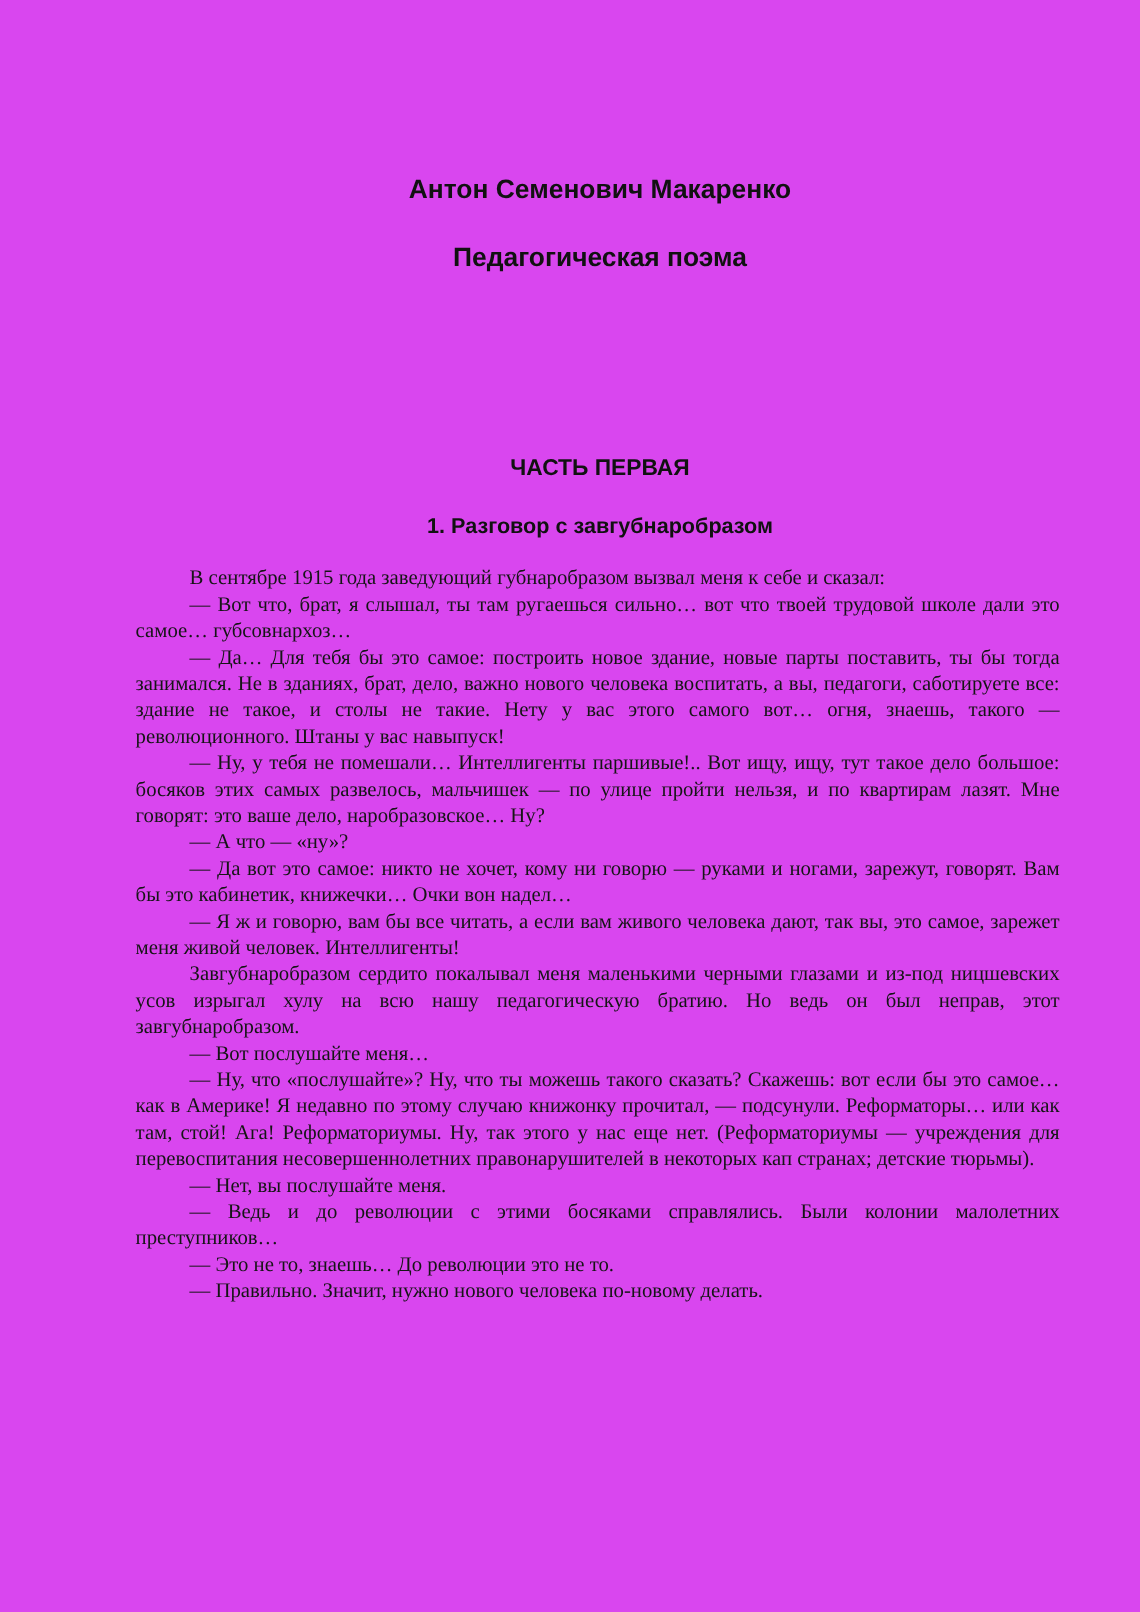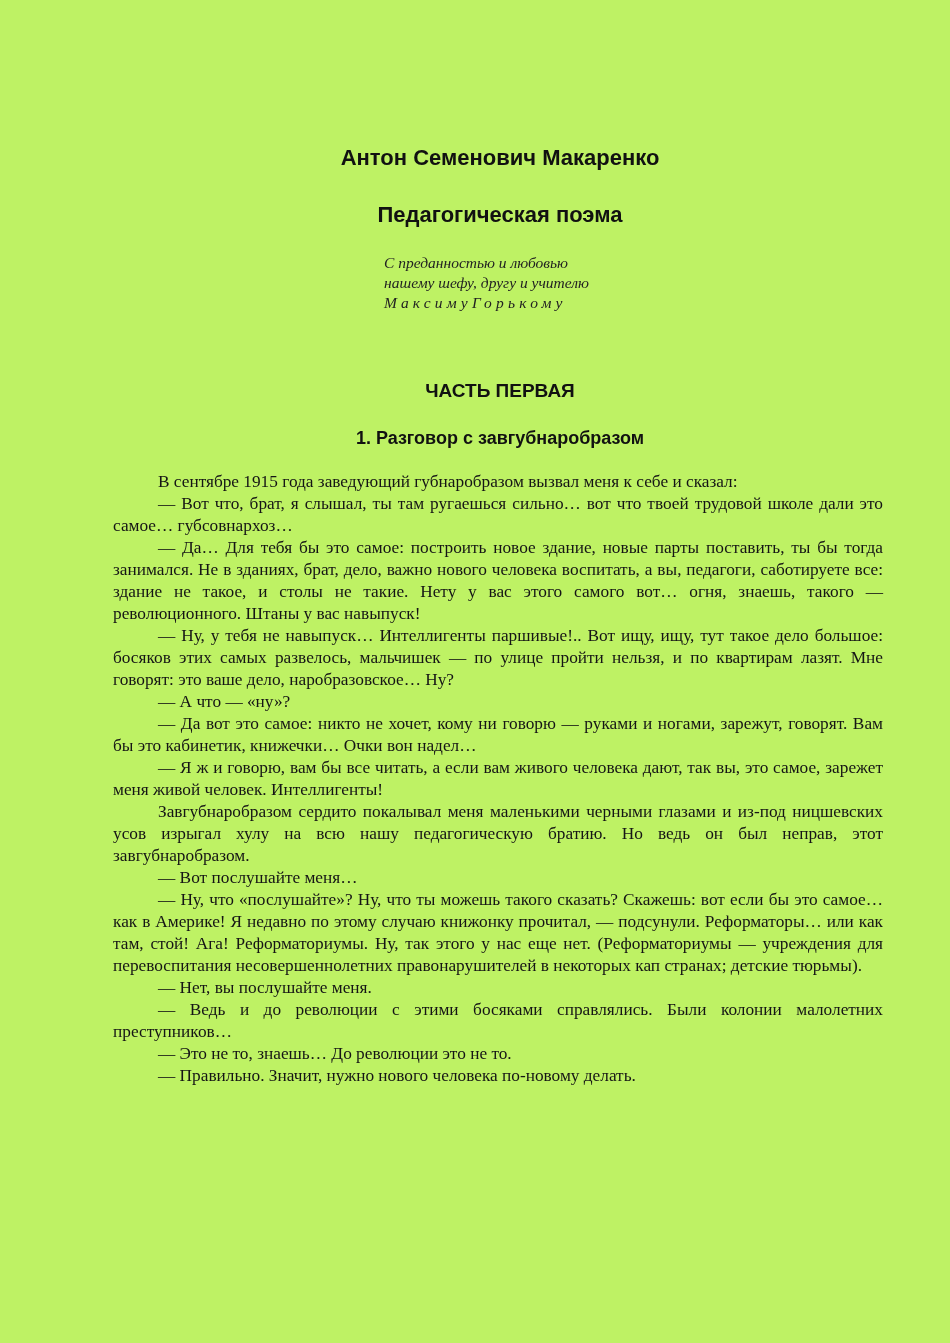--- a/index.html
+++ b/index.html
@@ -12,21 +12,21 @@
       height: 1343px;
       position: relative;
       overflow: hidden;
       color: #111111;
     }
     .page {
       position: absolute;
       left: 0; top: 0;
       width: 950px;
       height: 1343px;
-      background: #bef264;
+      background: #d946ef;
     }
     .author {
       position: absolute;
       left: 0; width: 1000px;
       top: 143px;
       text-align: center;
       font-family: "Liberation Sans", sans-serif;
       font-weight: bold;
       font-size: 22px;
       line-height: 30px;
@@ -95,35 +95,30 @@
   </style>
 </head>
 <body>
 
 <div class="page">
 
   <h1 class="author">Антон Семенович Макаренко</h1>
 
   <h2 class="book-title">Педагогическая поэма</h2>
 
-  <div class="epigraph">
-    <span class="line">С преданностью и любовью</span>
-    <span class="line">нашему шефу, другу и учителю</span>
-    <span class="line spaced">МаксимуГорькому</span>
-  </div>
 
   <h2 class="part-title">ЧАСТЬ ПЕРВАЯ</h2>
 
   <h3 class="chapter-title">1. Разговор с завгубнаробразом</h3>
 
   <div class="body-text">
     <p>В сентябре 1915 года заведующий губнаробразом вызвал меня к себе и сказал:</p>
     <p>— Вот что, брат, я слышал, ты там ругаешься сильно… вот что твоей трудовой школе дали это самое… губсовнархоз…</p>
     <p>— Да… Для тебя бы это самое: построить новое здание, новые парты поставить, ты бы тогда занимался. Не в зданиях, брат, дело, важно нового человека воспитать, а вы, педагоги, саботируете все: здание не такое, и столы не такие. Нету у вас этого самого вот… огня, знаешь, такого — революционного. Штаны у вас навыпуск!</p>
-    <p>— Ну, у тебя не навыпуск… Интеллигенты паршивые!.. Вот ищу, ищу, тут такое дело большое: босяков этих самых развелось, мальчишек — по улице пройти нельзя, и по квартирам лазят. Мне говорят: это ваше дело, наробразовское… Ну?</p>
+    <p>— Ну, у тебя не помешали… Интеллигенты паршивые!.. Вот ищу, ищу, тут такое дело большое: босяков этих самых развелось, мальчишек — по улице пройти нельзя, и по квартирам лазят. Мне говорят: это ваше дело, наробразовское… Ну?</p>
     <p>— А что — «ну»?</p>
     <p>— Да вот это самое: никто не хочет, кому ни говорю — руками и ногами, зарежут, говорят. Вам бы это кабинетик, книжечки… Очки вон надел…</p>
     <p>— Я ж и говорю, вам бы все читать, а если вам живого человека дают, так вы, это самое, зарежет меня живой человек. Интеллигенты!</p>
     <p>Завгубнаробразом сердито покалывал меня маленькими черными глазами и из-под ницшевских усов изрыгал хулу на всю нашу педагогическую братию. Но ведь он был неправ, этот завгубнаробразом.</p>
     <p>— Вот послушайте меня…</p>
     <p>— Ну, что «послушайте»? Ну, что ты можешь такого сказать? Скажешь: вот если бы это самое… как в Америке! Я недавно по этому случаю книжонку прочитал, — подсунули. Реформаторы… или как там, стой! Ага! Реформаториумы. Ну, так этого у нас еще нет. (Реформаториумы — учреждения для перевоспитания несовершеннолетних правонарушителей в некоторых кап странах; детские тюрьмы).</p>
     <p>— Нет, вы послушайте меня.</p>
     <p>— Ведь и до революции с этими босяками справлялись. Были колонии малолетних преступников…</p>
     <p>— Это не то, знаешь… До революции это не то.</p>
     <p>— Правильно. Значит, нужно нового человека по-новому делать.</p>

